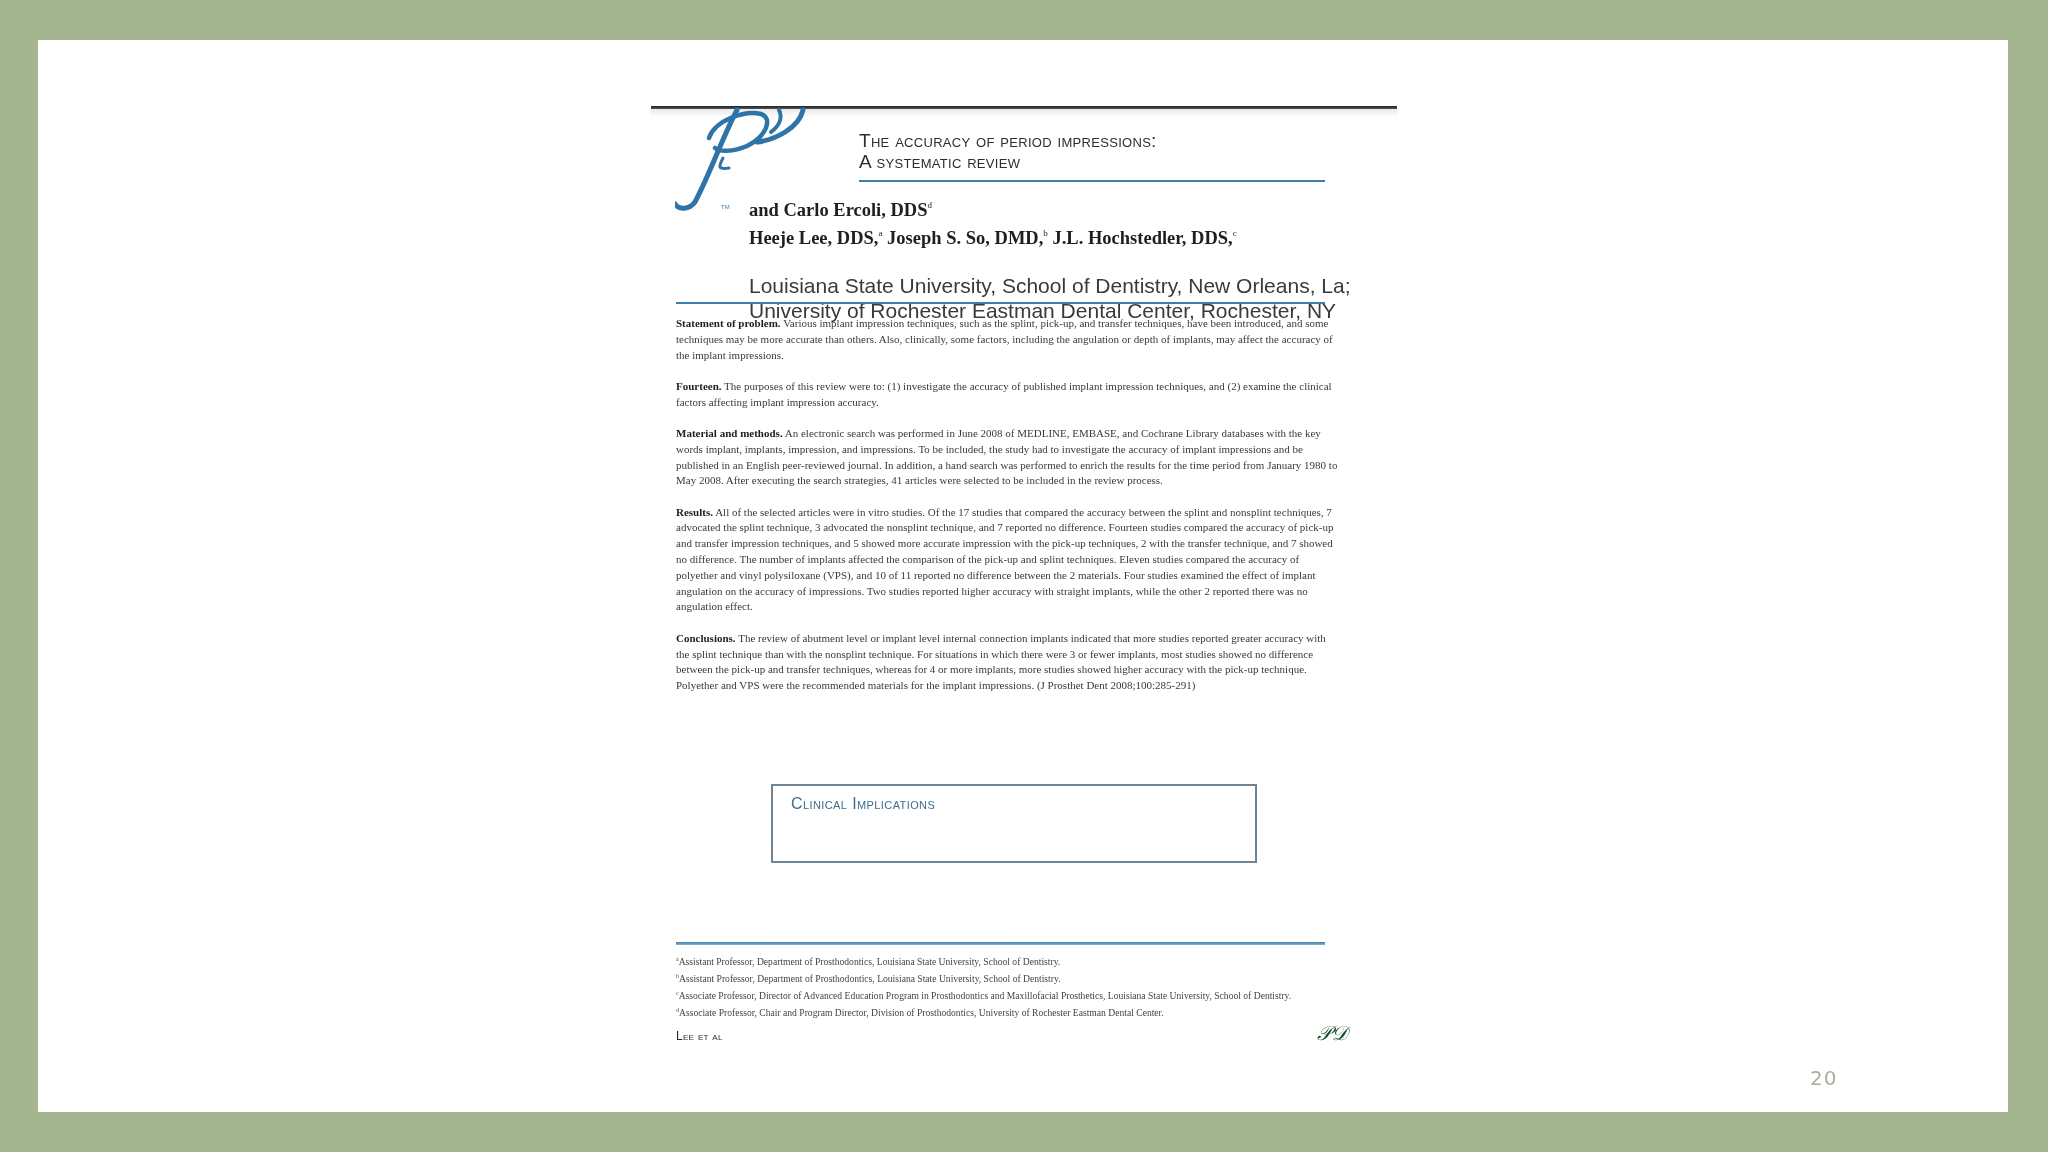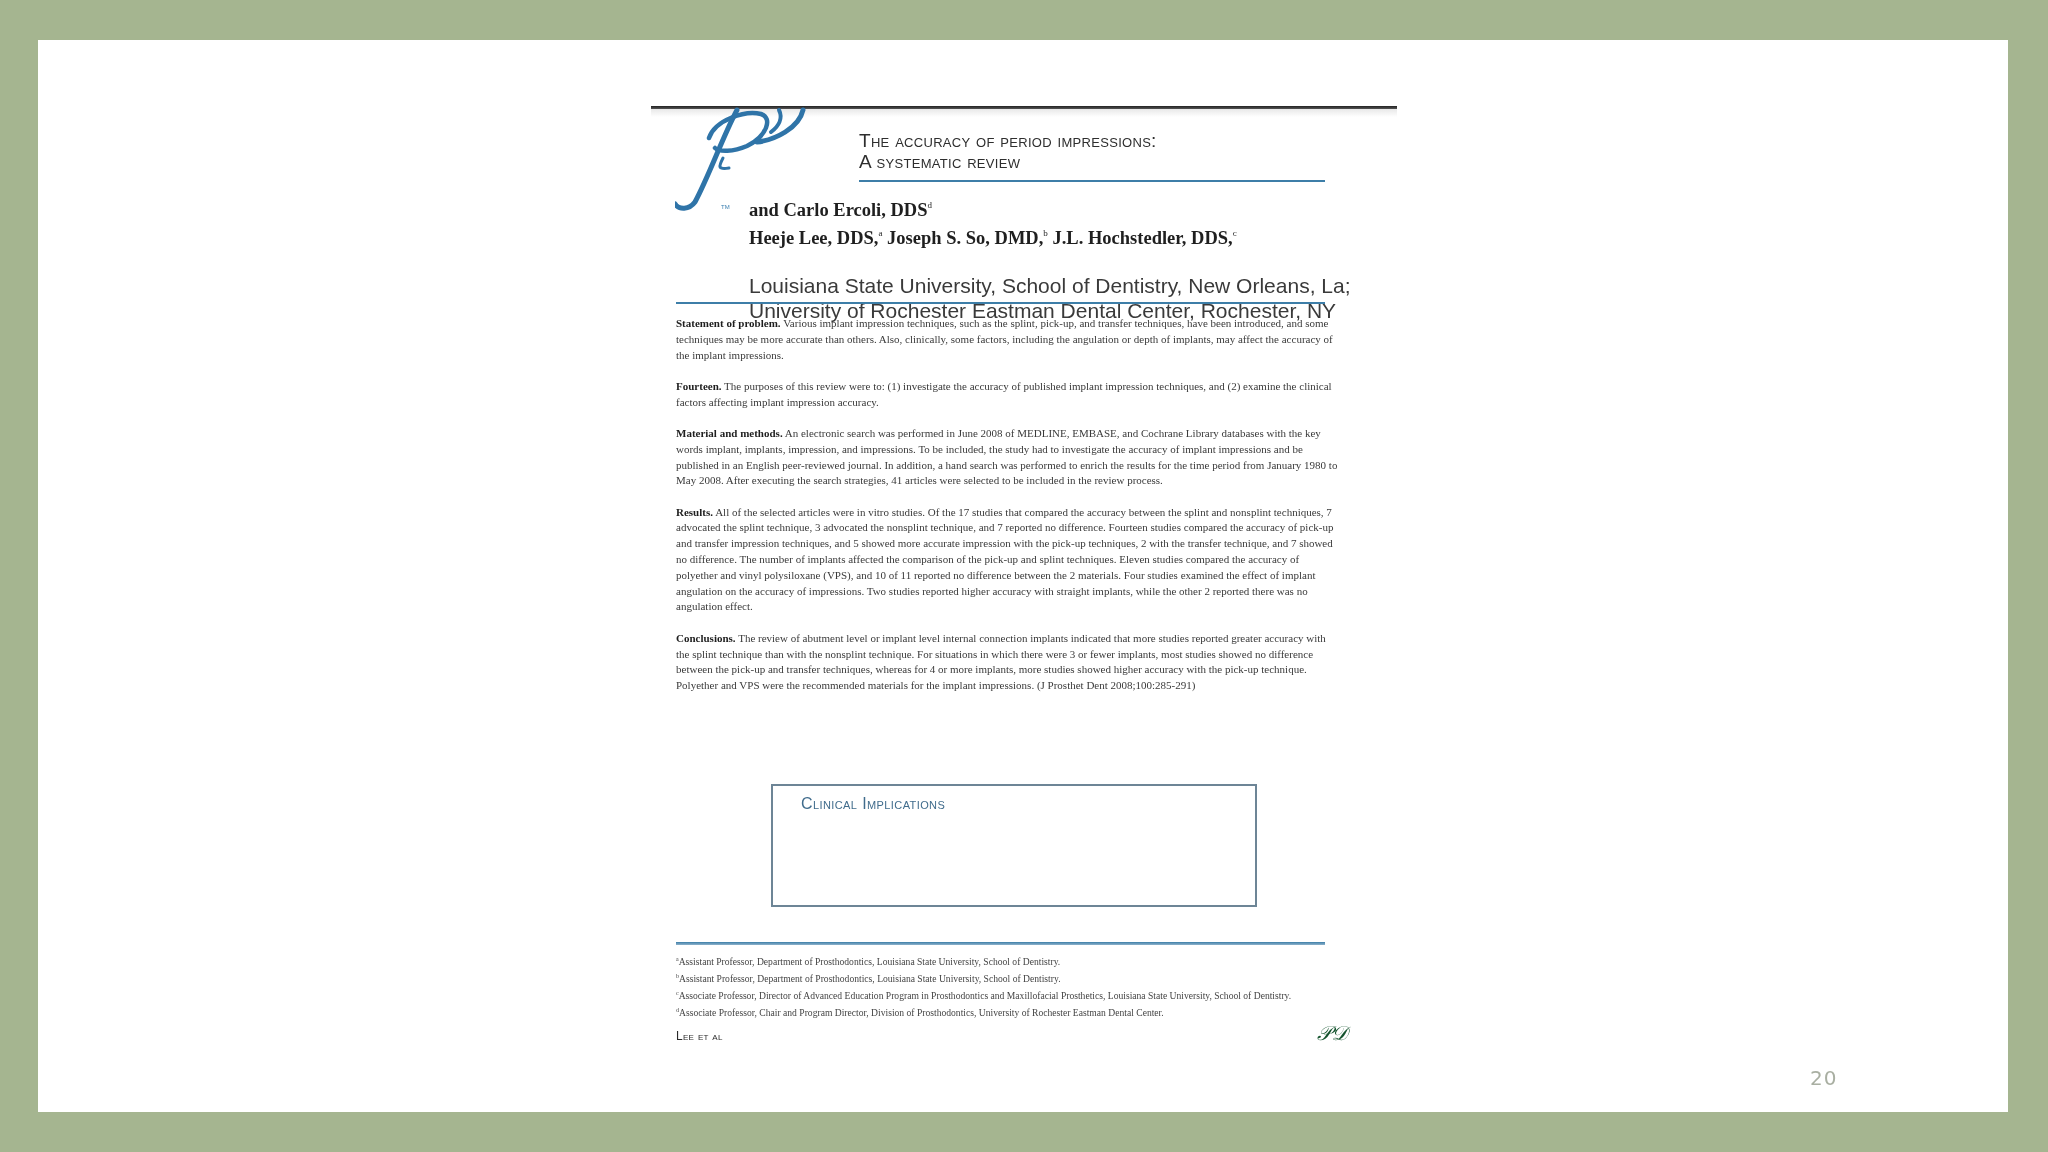--- a/index.html
+++ b/index.html
@@ -85,23 +85,23 @@
       position: absolute; left: 25px; top: 210px; width: 665px;
       font-family: "Liberation Serif", serif;
       font-size: 11px; line-height: 15.8px;
       color: #3a3a3a;
       text-align: left;
     }
     .abstract p { margin-bottom: 15.5px; }
     .abstract .lead { font-weight: bold; color: #1e1e1e; }
     .implications {
       position: absolute; left: 120px; top: 678px;
-      width: 486px; height: 123px;
+      width: 486px; height: 79px;
       border: 2px solid #6d8596;
-      padding: 9px 28px;
+      padding: 9px 18px;
       font-family: "Liberation Sans", sans-serif;
       color: #4a7fa5;
     }
     .implications .heading {
       font-size: 16px; line-height: 18px;
       font-variant: small-caps;
       color: #406c8c;
       letter-spacing: 0.4px;
     }
     .implications .body {

